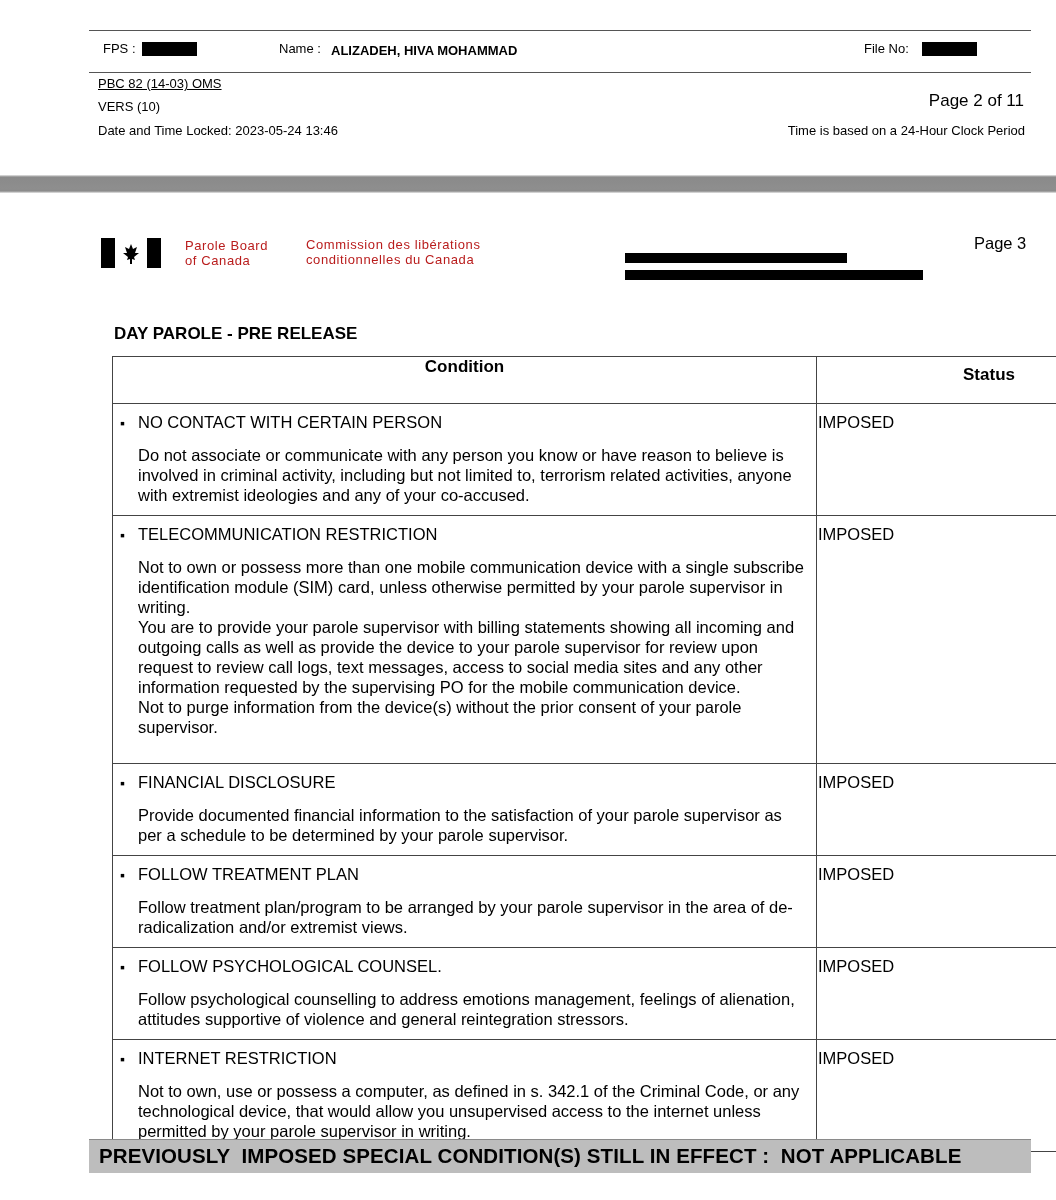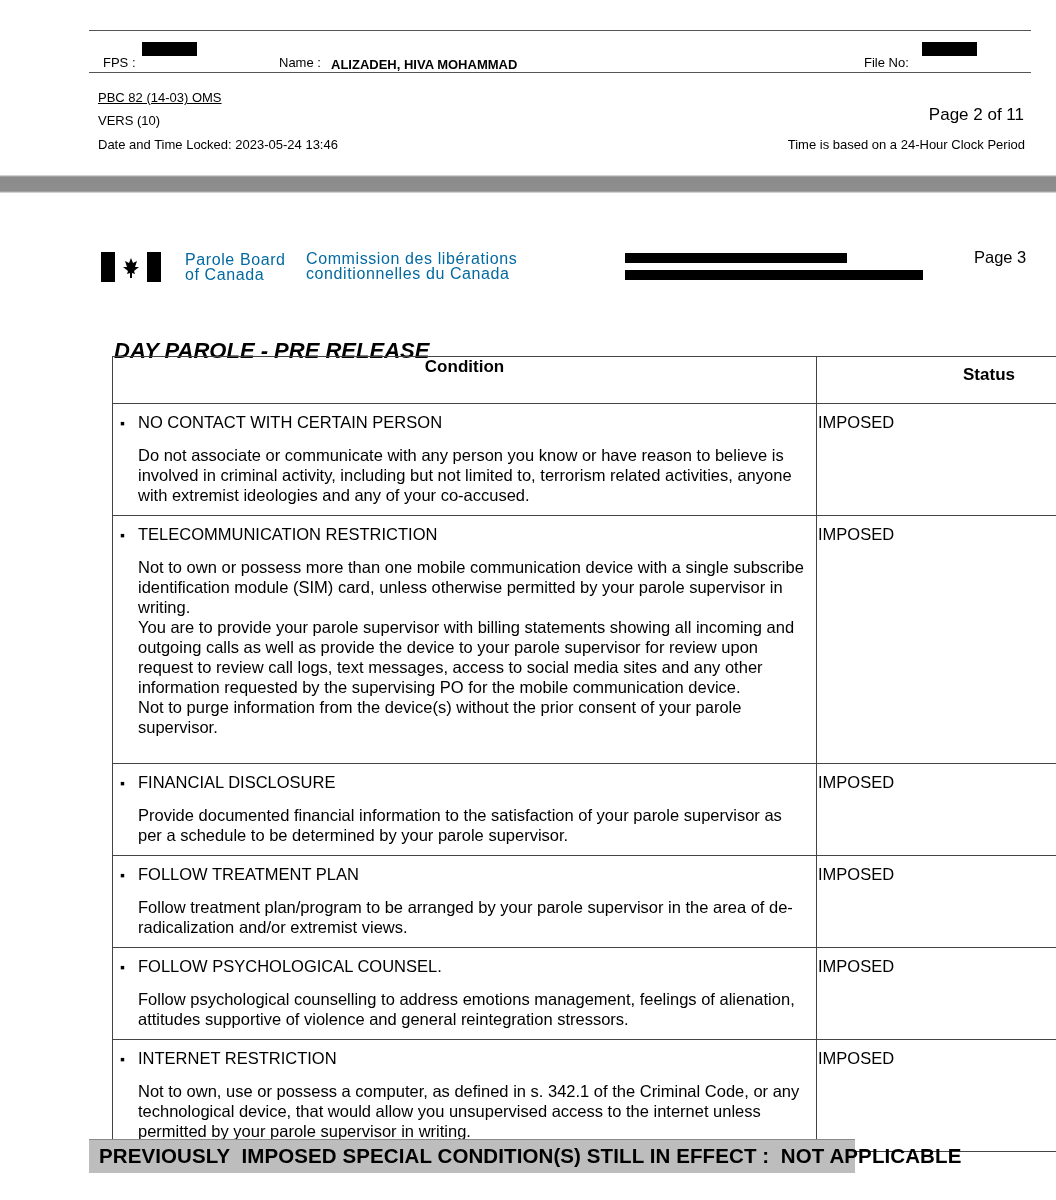--- a/index.html
+++ b/index.html
@@ -1,52 +1,52 @@
 <!DOCTYPE html>
 <html><head>
 <meta charset="utf-8">
 <style>
   html, body { margin: 0; padding: 0; }
   body {
     width: 1056px; height: 1200px; background: #ffffff; position: relative;
     font-family: "Liberation Sans", sans-serif; color: #000; overflow: hidden;
   }
-  .abs { position: absolute; margin-top: 14px; }
+  .abs { position: absolute; }
 
   
   .hline { position: absolute; height: 0; border-top: 1.5px solid #555; }
   .hdr-small { font-size: 13px; }
   .hdr-name { font-size: 13px; font-weight: bold; }
   .redact { position: absolute; background: #000; }
 
   .page-sep {
     position: absolute; left: 0; top: 175px; width: 1056px; height: 18px;
     background: linear-gradient(#e8e8e8 0px, #8a8a8a 2px, #8e8e8e 14px, #8a8a8a 16px, #e8e8e8 18px);
   }
 
-  .logo-text { font-size: 16px; line-height: 15px; letter-spacing: 0.6px; color: #0369a1; }
+  .logo-text { font-size: 13px; line-height: 15px; letter-spacing: 0.6px; color: #b91c1c; }
 
-  .section-title { font-size: 22px; font-weight: bold; font-style: italic; }
+  .section-title { font-size: 17px; font-weight: bold; }
 
   table.cond {
     position: absolute; left: 112px; top: 356px; width: 1050px;
     border-collapse: collapse; border: 1.5px solid #444;
   }
   table.cond th, table.cond td { border: 1.2px solid #444; vertical-align: top; }
   table.cond th { font-size: 17px; font-weight: bold; height: 38px; padding: 0; }
   th.c-cond { width: 703px; text-align: center; vertical-align: middle; padding-top: 2px; }
   th.c-status { text-align: center; vertical-align: top; padding-top: 8px !important; }
   td.cond-cell { padding: 8px 10px 10px 7px; font-size: 16.5px; }
   td.status-cell { text-align: left; font-size: 16.5px; padding-top: 9px; padding-right: 10px; }
   .cond-title { display: flex; align-items: baseline; line-height: 20px; }
   .bullet { width: 18px; font-size: 14px; }
   .cond-desc { margin: 12px 0 0 18px; line-height: 20px; }
 
   .footer-bar {
-    position: absolute; left: 89px; top: 1139px; width: 766px; height: 33px;
+    position: absolute; left: 89px; top: 1139px; width: 942px; height: 33px;
     background: #bdbdbd; border-top: 1.5px solid #8a8a8a;
   }
   .footer-text {
     position: absolute; left: 10px; top: 4px; font-size: 20.5px; font-weight: bold;
     letter-spacing: 0.1px; white-space: pre;
   }
 </style>
 </head>
 <body>
 

